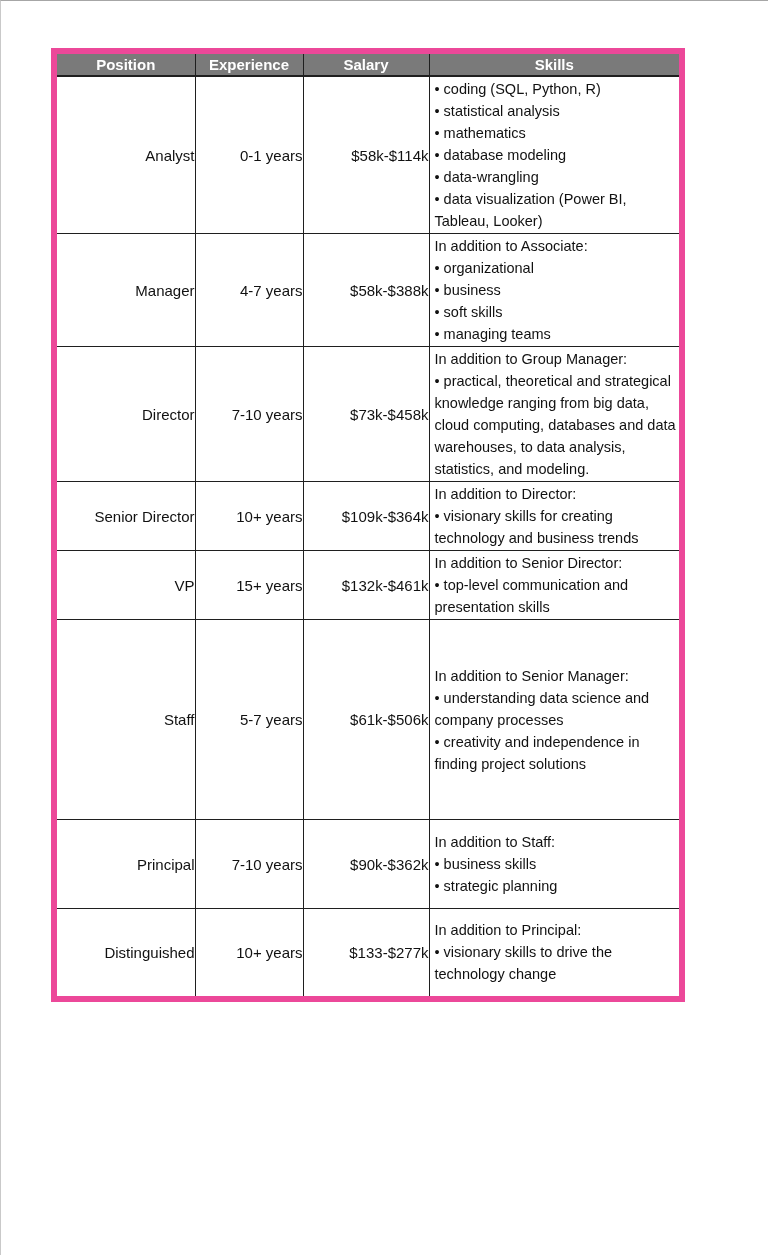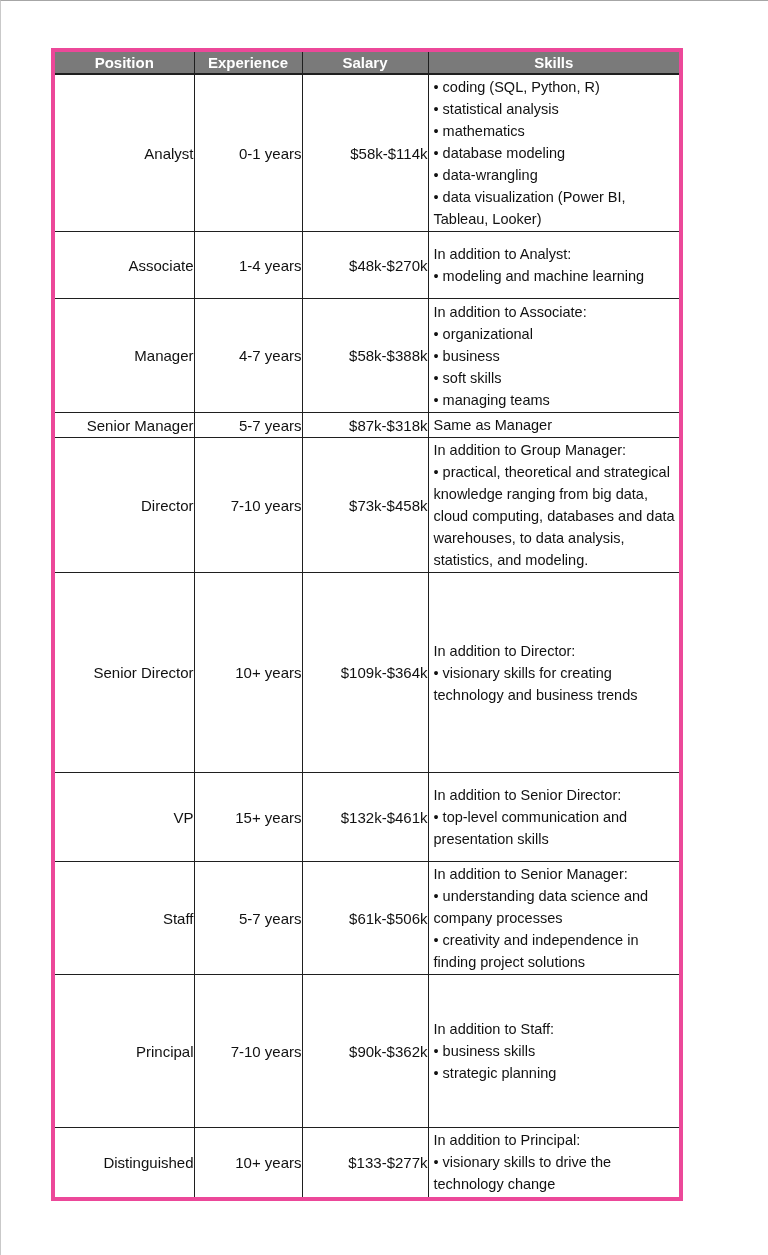--- a/index.html
+++ b/index.html
@@ -15,21 +15,21 @@
     overflow: hidden;
   }
   .table-wrap {
     position: absolute;
     left: 50px; top: 47px;
   }
   table.ladder {
     border-collapse: collapse;
     table-layout: fixed;
     width: 628px;
-    border: 4px solid #ec4899;
+    border: 6px solid #ec4899;
   }
   col.c-position   { width: 141px; }
   col.c-experience { width: 108px; }
   col.c-salary     { width: 126px; }
   col.c-skills     { width: 253px; }
   th, td {
     border: 1px solid #1f1f1f;
     padding: 0;
     overflow: hidden;
   }
@@ -94,46 +94,29 @@
           <td class="skills">
             <div>• coding (SQL, Python, R)</div>
             <div>• statistical analysis</div>
             <div>• mathematics</div>
             <div>• database modeling</div>
             <div>• data-wrangling</div>
             <div>• data visualization (Power BI, Tableau, Looker)</div>
           </td>
         </tr>
         <tr>
-          <td class="center">Associate</td>
-          <td class="center">1-4 years</td>
-          <td class="center">$48k-$270k</td>
-          <td class="skills">
-            <div>In addition to Analyst:</div>
-            <div>• modeling and machine learning</div>
-          </td>
-        </tr>
-        <tr>
           <td class="center">Manager</td>
           <td class="center">4-7 years</td>
           <td class="center">$58k-$388k</td>
           <td class="skills">
             <div>In addition to Associate:</div>
             <div>• organizational</div>
             <div>• business</div>
             <div>• soft skills</div>
             <div>• managing teams</div>
-          </td>
-        </tr>
-        <tr>
-          <td class="center">Senior Manager</td>
-          <td class="center">5-7 years</td>
-          <td class="center">$87k-$318k</td>
-          <td class="skills">
-            <div>Same as Manager</div>
           </td>
         </tr>
         <tr>
           <td class="center">Director</td>
           <td class="center">7-10 years</td>
           <td class="center">$73k-$458k</td>
           <td class="skills">
             <div>In addition to Group Manager:</div>
             <div>• practical, theoretical and strategical knowledge ranging from big data, cloud computing, databases and data warehouses, to data analysis, statistics, and modeling.</div>
           </td>

